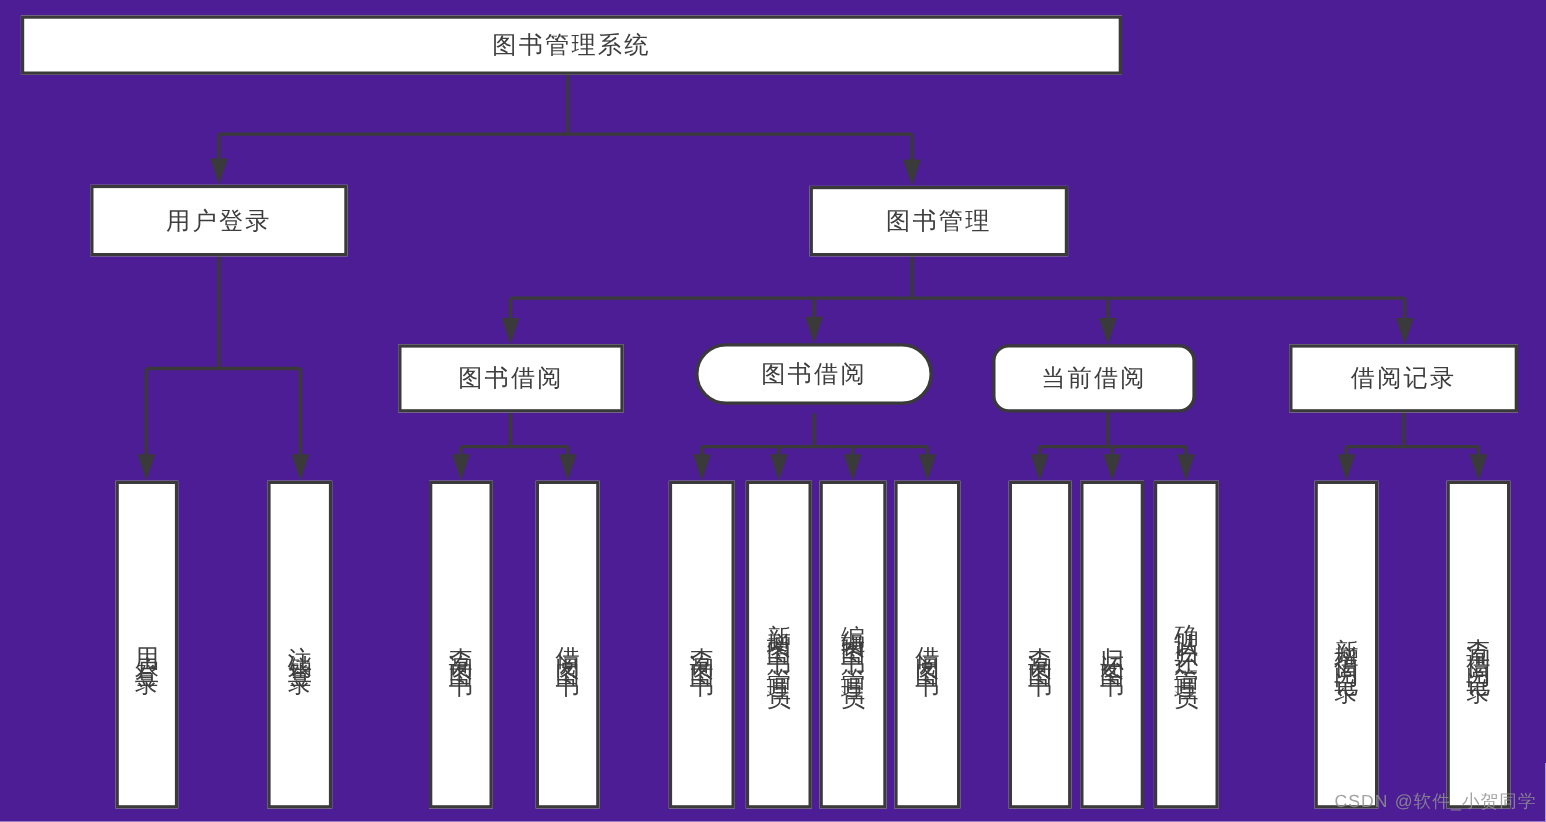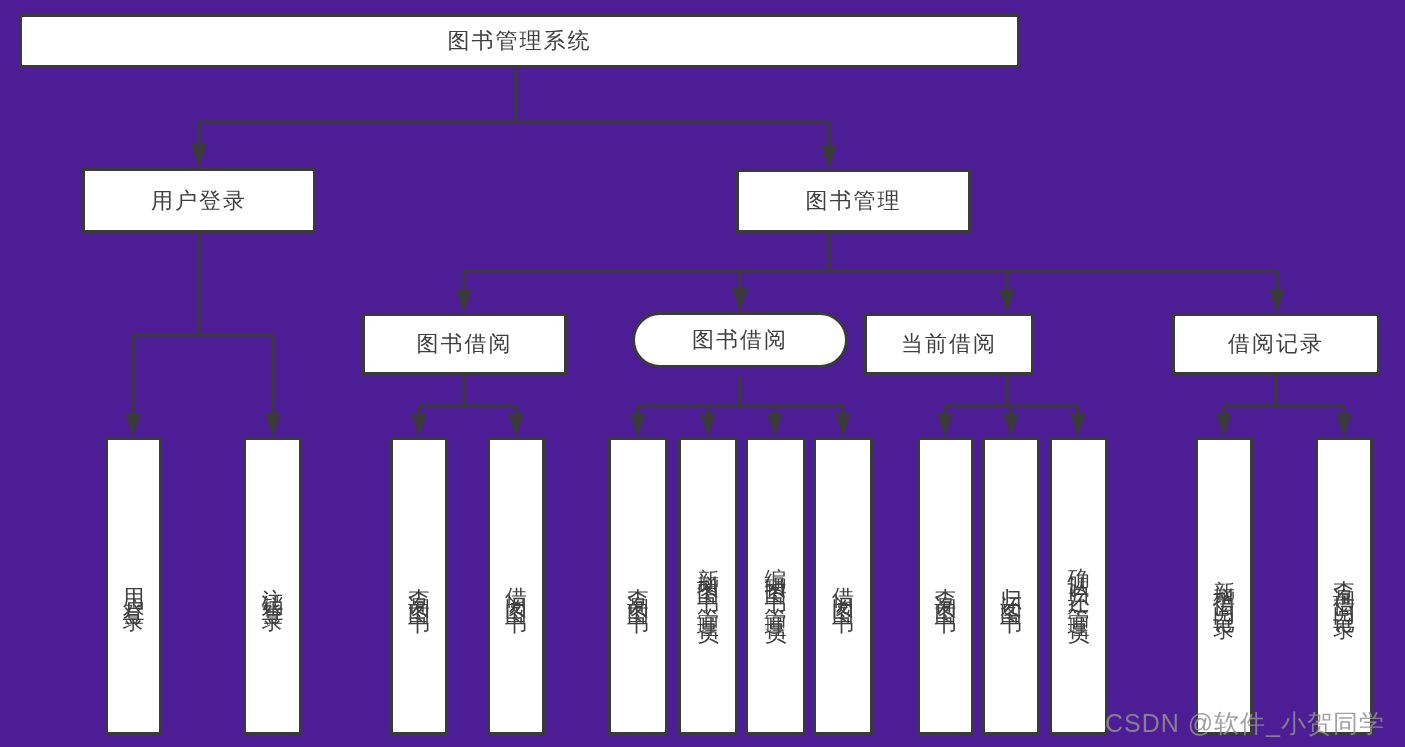--- a/index.html
+++ b/index.html
@@ -41,23 +41,23 @@
   .leaf .vtext {
     writing-mode: vertical-rl;
     text-orientation: mixed;
     font-size: 22px;
     color: #3e3e3e;
     letter-spacing: 8px;
     line-height: 1;
   }
   .watermark {
     position: absolute;
-    right: 20px;
+    right: 8px;
     bottom: 7px;
-    font-size: 25px;
+    font-size: 16px;
     color: rgba(145,145,145,0.85);
     letter-spacing: 1px;
     white-space: nowrap;
     pointer-events: none;
     margin-left: 40px;
   }
 </style>
 </head>
 <body>
 
@@ -119,21 +119,21 @@
   <div class="node" style="left:712px; top:169px; width:235px; height:64px;margin-left:24px;">
     <span>图书管理</span>
   </div>
 
   <div class="node" style="left:362px; top:313px; width:205px; height:62px;">
     <span>图书借阅</span>
   </div>
   <div class="node" style="left:632px; top:312px; width:216px; height:56px;border-radius:29px;">
     <span>图书借阅</span>
   </div>
-  <div class="node" style="left:864px; top:313px; width:170px; height:62px;">
+  <div class="node" style="left:902px; top:313px; width:185px; height:62px;border-radius:15px;">
     <span>当前借阅</span>
   </div>
   <div class="node" style="left:1172px; top:313px; width:208px; height:62px;">
     <span>借阅记录</span>
   </div>
 
   <div class="leaf" style="left:105px; top:437px; width:57px; height:298px;">
     <span class="vtext">用户登录</span>
   </div>
   <div class="leaf" style="left:243px; top:437px; width:59px; height:298px;">

